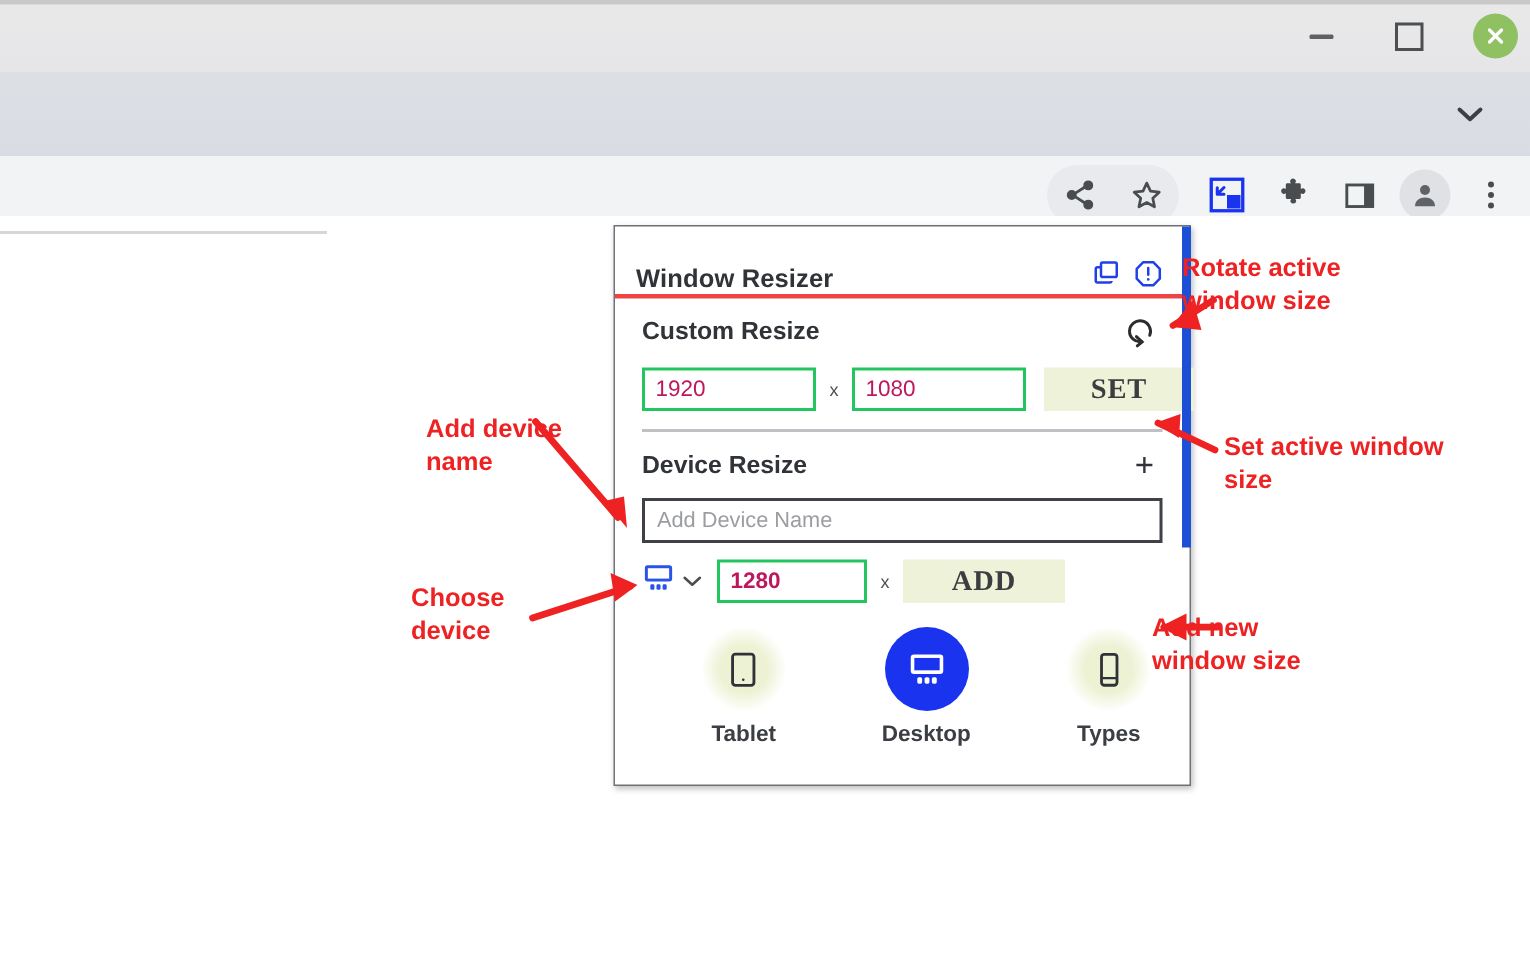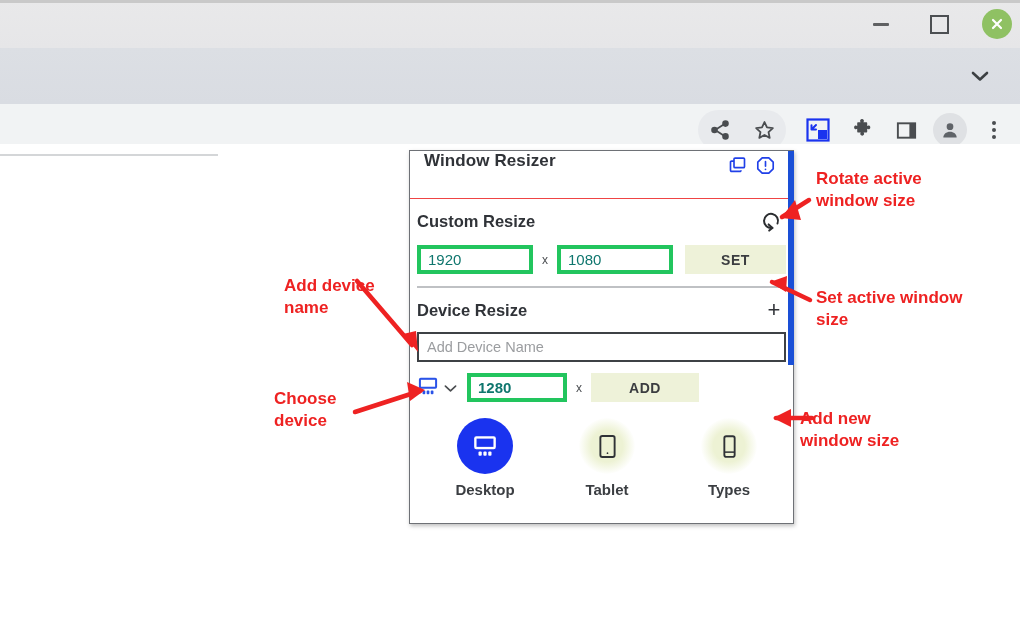--- a/index.html
+++ b/index.html
@@ -75,52 +75,52 @@
 
   
   .popup{
     position:absolute;left:409px;top:150px;width:385px;height:374px;
     background:#ffffff;
     border:1px solid #6e7176;
     box-shadow:1px 2px 4px rgba(0,0,0,.25);
     box-sizing:border-box;
   }
   .popup-header{
-    height:48px;border-bottom:1px solid #ef4444;
-    display:flex;align-items:flex-start;padding:0 14px 0 14px;box-sizing:border-box;
+    height:48px;border-bottom:3px solid #ef4444;
+    display:flex;align-items:flex-end;padding:0 14px 0 14px;box-sizing:border-box;
   }
   .popup-title{
     font-size:17px;font-weight:bold;color:#303338;flex:1;letter-spacing:.1px;
   }
   .hdr-icon{width:28px;height:28px;display:flex;align-items:center;justify-content:center;}
 
-  .popup-body{padding:0 7px;box-sizing:border-box;position:relative;}
+  .popup-body{padding:0 18px;box-sizing:border-box;position:relative;}
 
   .section-row{
     display:flex;align-items:center;justify-content:space-between;
     height:44px;
   }
   .section-title{font-size:16.5px;font-weight:bold;color:#303338;}
   .rotate-btn{width:30px;height:30px;display:flex;align-items:center;justify-content:center;}
   .plus-btn{
     font-size:22px;color:#303338;width:24px;text-align:center;line-height:1;
     font-family:"Liberation Sans", sans-serif;
   }
 
   .dim-row{display:flex;align-items:center;gap:0;margin-top:2px;}
   .dim-input{
-    height:29px;border:4px solid #22c55e;box-sizing:border-box;
-    font-size:15px;color:#0f766e;padding:0 7px;background:#fff;
+    height:29px;border:2px solid #22c55e;box-sizing:border-box;
+    font-size:15px;color:#be185d;padding:0 7px;background:#fff;
     font-family:"Liberation Sans", sans-serif;outline:none;
   }
   .dim-x{font-size:12px;color:#4b4e52;margin:0 9px;}
   .action-btn{
     background:#eef2d9;border:none;height:29px;min-width:100px;
-    font-size:14px;font-weight:bold;color:#3b3d40;letter-spacing:.6px;
-    font-family:Liberation Sans, sans-serif;cursor:pointer;
+    font-size:19px;font-weight:bold;color:#3b3d40;letter-spacing:.6px;
+    font-family:Liberation Serif, serif;cursor:pointer;
   }
   .divider{height:2px;background:#bfc1c4;margin:12px 0 0 0;}
 
   .name-input{
     width:100%;height:30px;box-sizing:border-box;
     border:2px solid #3e4145;background:#fff;
     font-size:14.5px;color:#2a2c2f;padding:0 8px;
     font-family:"Liberation Sans", sans-serif;outline:none;
   }
   .name-input::placeholder{color:#9b9da0;}
@@ -310,44 +310,44 @@
         </span>
       </div>
       <input class="dim-input" style="width: 100px; font-weight: bold;" value="1280">
       <span class="dim-x">x</span>
       <button class="action-btn" style="width:108px">ADD</button>
     </div>
 
     <div class="device-types">
 
       <div class="device-card">
+        <div class="device-circle unsel">
+          <svg width="19" height="25" viewBox="0 0 20 26" fill="none" stroke="#2f3236" stroke-width="2">
+            <rect x="2.5" y="2" width="15" height="22" rx="2"></rect>
+            <circle cx="10" cy="20" r="0.9" fill="#2f3236" stroke="none"></circle>
+          </svg>
+        </div>
+        <div class="device-label">Tablet</div>
+      </div>
+
+      <div class="device-card">
         <div class="device-circle sel">
           <svg width="26" height="24" viewBox="0 0 24 22" fill="#ffffff">
             <rect x="2" y="2" width="20" height="12" rx="2"></rect>
             <rect x="4.2" y="4.2" width="15.6" height="7.6" fill="#1a33ef"></rect>
             <rect x="6" y="16" width="3" height="4" rx="1"></rect>
             <rect x="10.5" y="16" width="3" height="4" rx="1"></rect>
             <rect x="15" y="16" width="3" height="4" rx="1"></rect>
           </svg>
         </div>
         <div class="device-label">Desktop</div>
       </div>
 
       <div class="device-card">
         <div class="device-circle unsel">
-          <svg width="19" height="25" viewBox="0 0 20 26" fill="none" stroke="#2f3236" stroke-width="2">
-            <rect x="2.5" y="2" width="15" height="22" rx="2"></rect>
-            <circle cx="10" cy="20" r="0.9" fill="#2f3236" stroke="none"></circle>
-          </svg>
-        </div>
-        <div class="device-label">Tablet</div>
-      </div>
-
-      <div class="device-card">
-        <div class="device-circle unsel">
           <svg width="15" height="25" viewBox="0 0 16 26" fill="none" stroke="#2f3236" stroke-width="2">
             <rect x="2.5" y="2" width="11" height="22" rx="2"></rect>
             <path d="M2.5 19 L13.5 19" stroke-width="1.6"></path>
           </svg>
         </div>
         <div class="device-label">Types</div>
       </div>
 
     </div>
   </div>
@@ -366,29 +366,29 @@
   <path d="M812 418 L776 418" stroke="#ee2222" stroke-width="4.5" fill="none" stroke-linecap="round"></path>
   <path d="M791 409 L773 418 L791 427 Z" fill="#ee2222"></path>
 
   <path d="M357 281 L412 345" stroke="#ee2222" stroke-width="4.5" fill="none" stroke-linecap="round"></path>
   <path d="M403 334 L418 352 L416 331 Z" fill="#ee2222"></path>
 
   <path d="M355 412 L420 391" stroke="#ee2222" stroke-width="4.5" fill="none" stroke-linecap="round"></path>
   <path d="M407 382 L425 390 L410 401 Z" fill="#ee2222"></path>
 </svg>
 
-<div class="anno" style="left:816px;top:168px;">
+<div class="anno" style="left:788px;top:168px;">
   <div style="white-space:pre-line">Rotate active
 window size</div>
 </div>
 <div class="anno" style="left:816px;top:287px;">
   <div style="white-space:pre-line">Set active window
 size</div>
 </div>
-<div class="anno" style="left:800px;top:408px;">
+<div class="anno" style="left:768px;top:408px;">
   <div style="white-space:pre-line">Add new
 window size</div>
 </div>
 <div class="anno" style="left:284px;top:275px;">
   <div style="white-space:pre-line">Add device
 name</div>
 </div>
 <div class="anno" style="left:274px;top:388px;">
   <div style="white-space:pre-line">Choose
 device</div>

